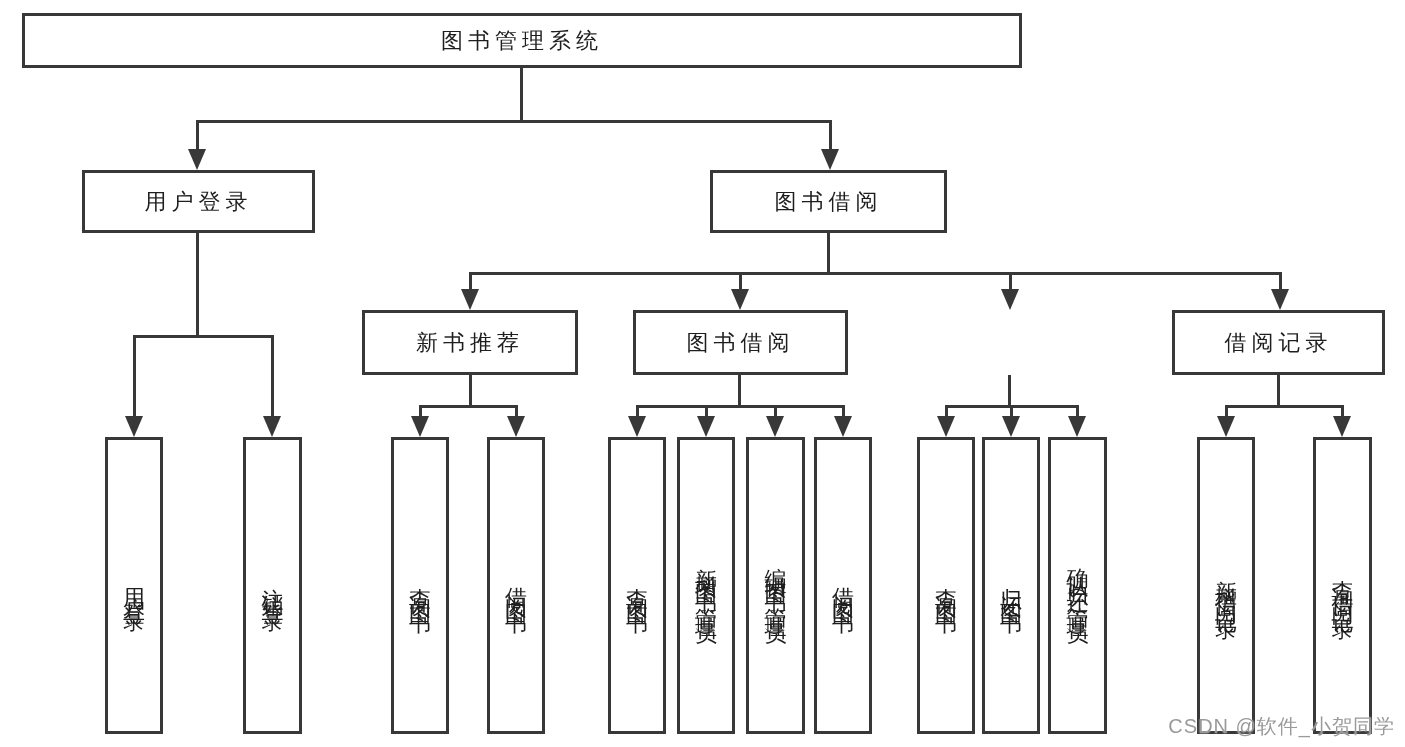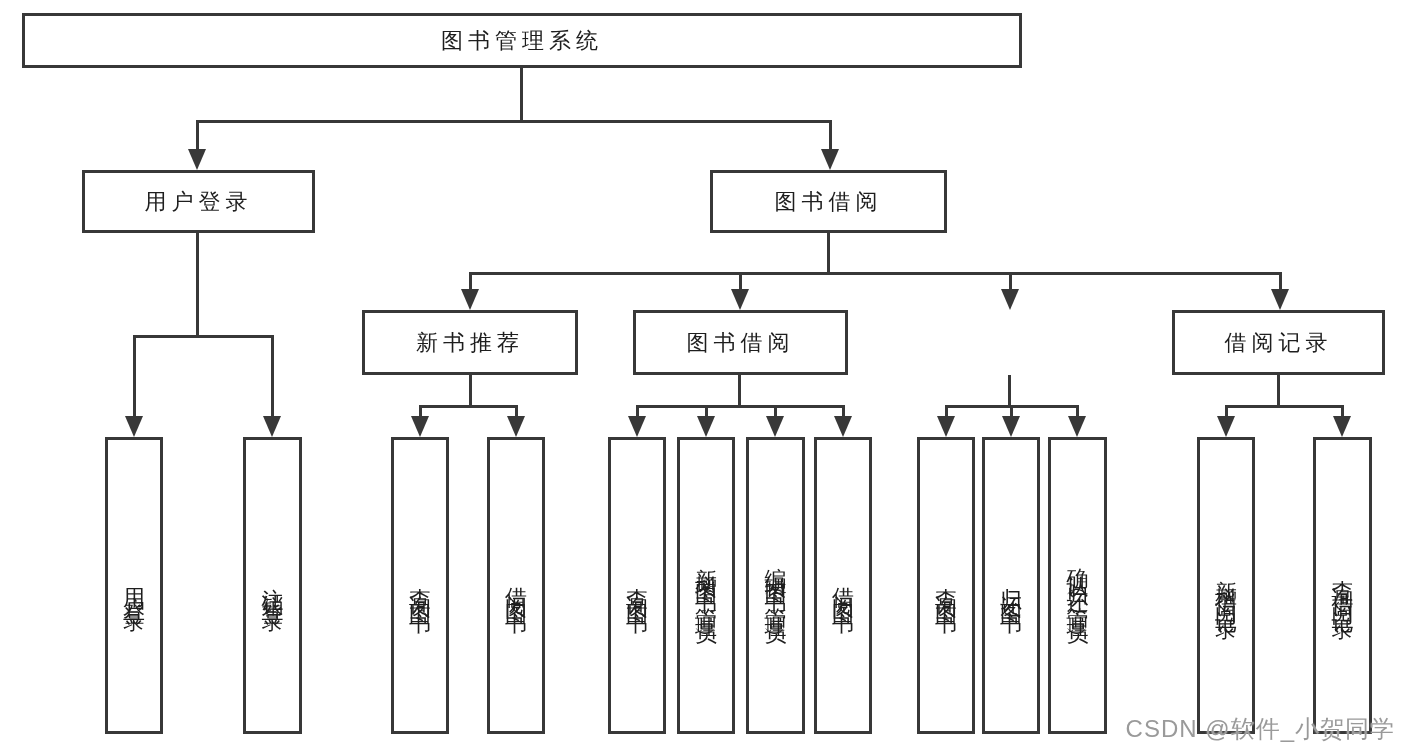--- a/index.html
+++ b/index.html
@@ -41,21 +41,21 @@
     width: 0;
     height: 0;
     border-left: 9px solid transparent;
     border-right: 9px solid transparent;
     border-top: 21px solid #383838;
   }
   .watermark {
     position: absolute;
     right: 10px;
     top: 713px;
-    font-size: 24px;
+    font-size: 20px;
     color: #9a9a9a;
     letter-spacing: 1px;
     white-space: nowrap;
     text-shadow: 0 0 2px rgba(255,255,255,0.9);
     z-index: 5;
   }
 </style>
 </head>
 <body>
 

